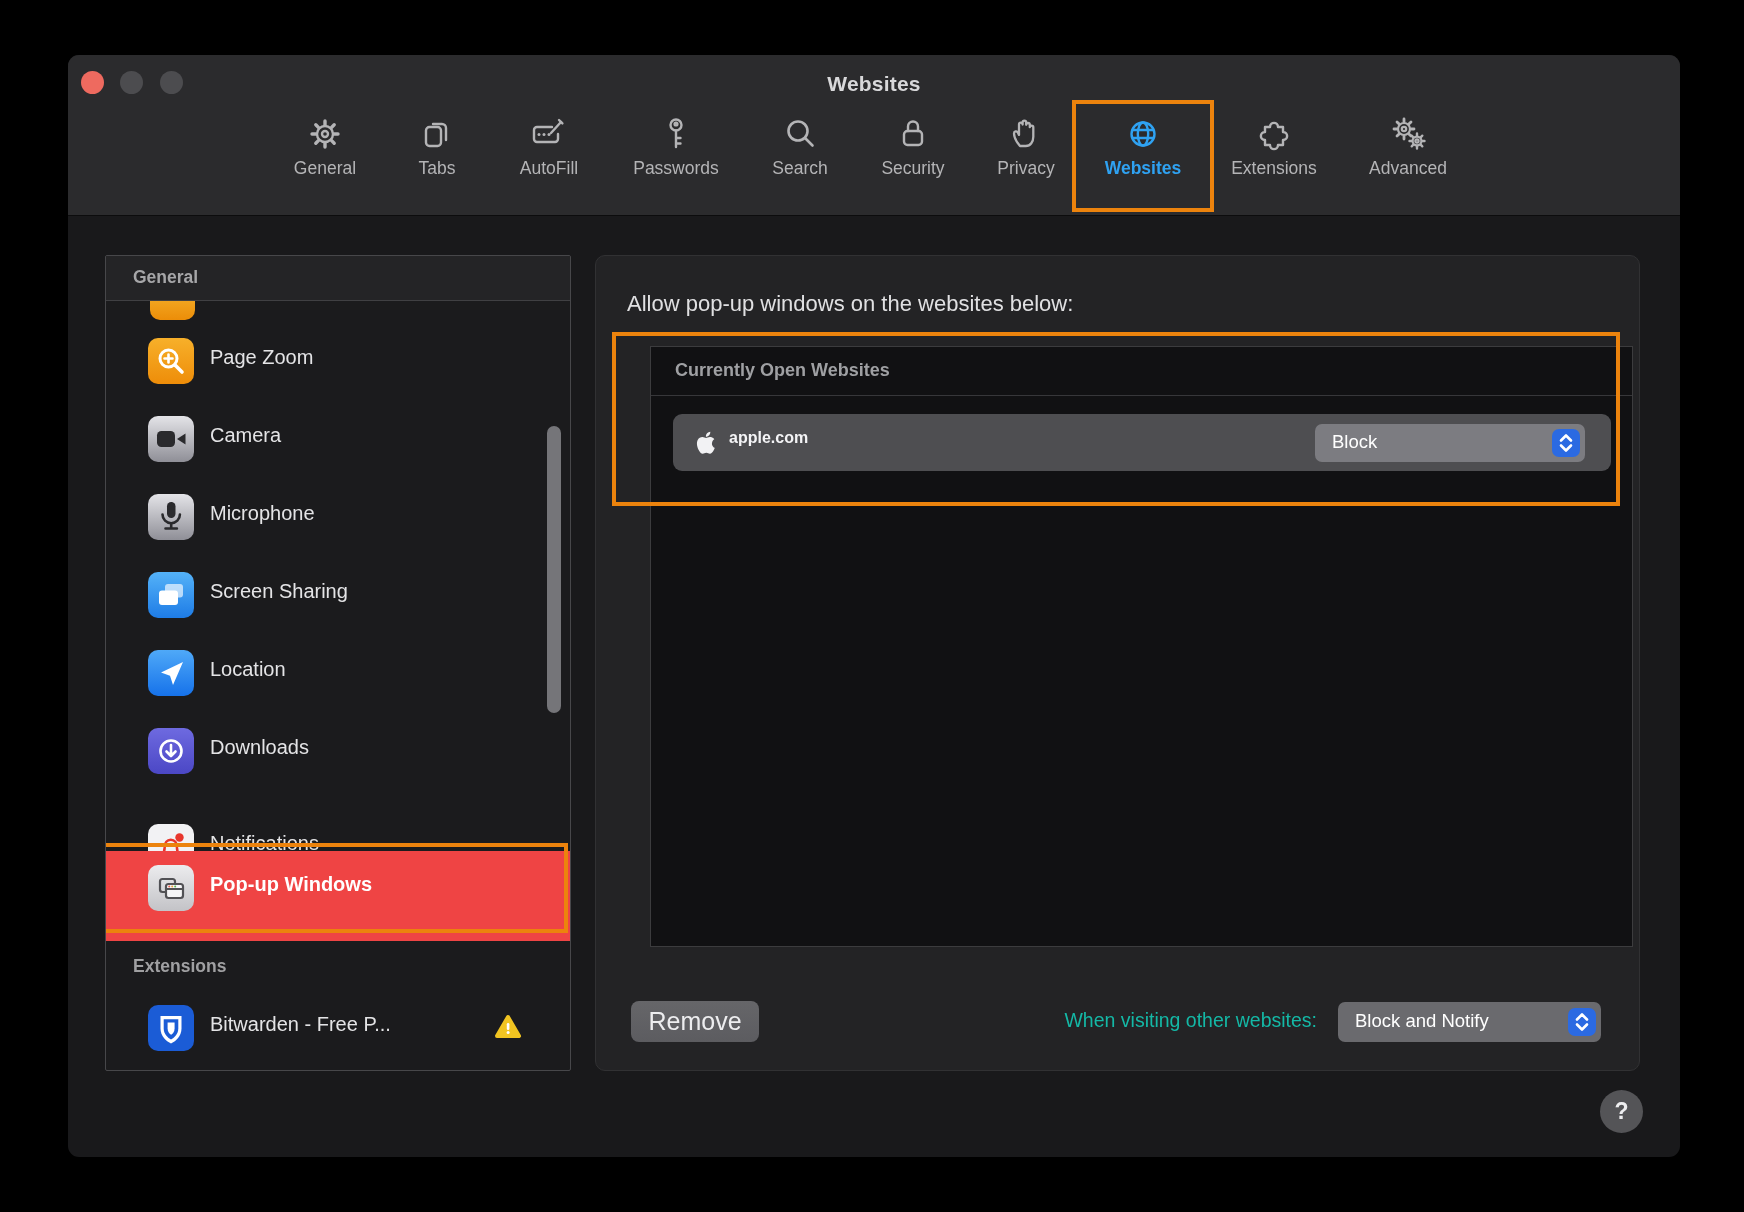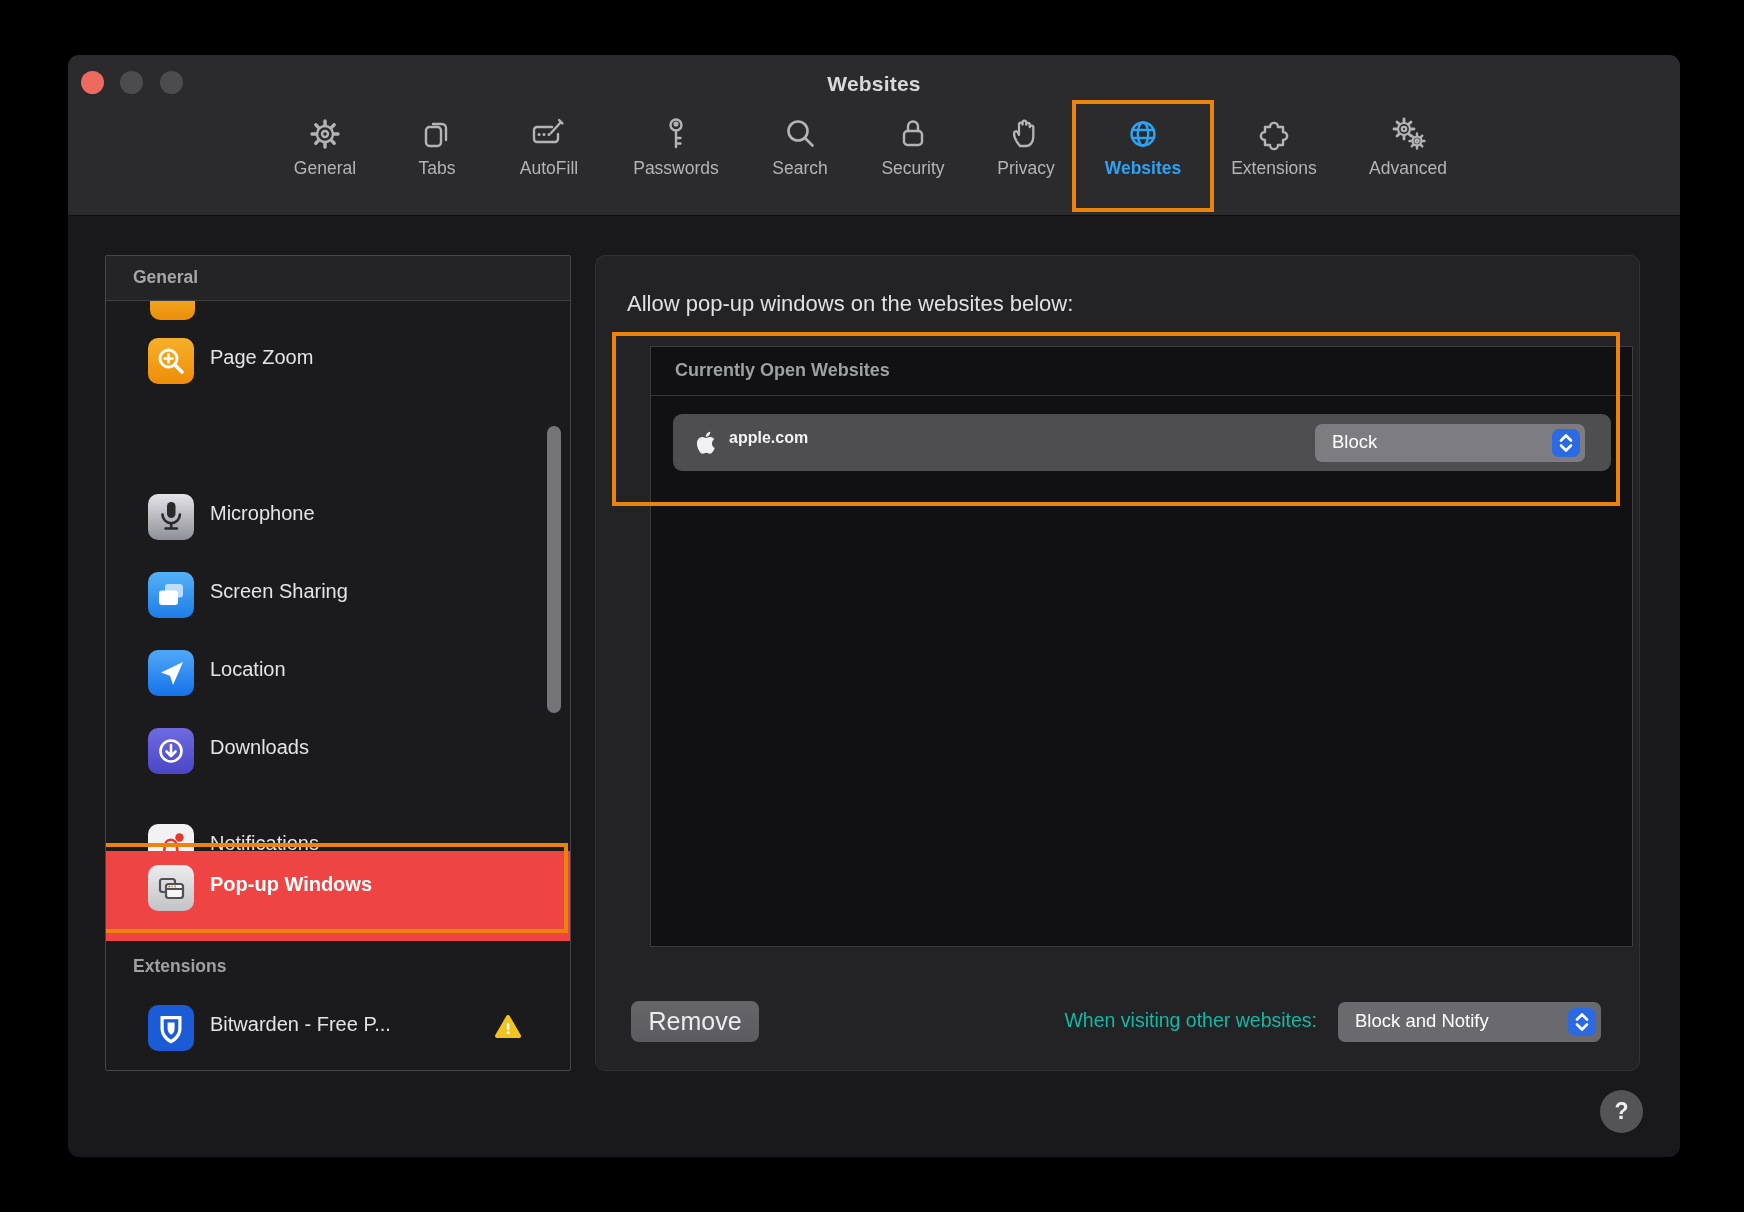--- a/index.html
+++ b/index.html
@@ -190,20 +190,31 @@
               <g stroke="#fff" fill="none" stroke-linecap="round">
           <circle cx="20.5" cy="20.5" r="8.5" stroke-width="3"></circle>
           <path d="M27 27l7 7" stroke-width="3.6"></path>
           <path d="M20.5 16.5v8M16.5 20.5h8" stroke-width="2.6"></path>
               </g>
             </svg>
       </div>
       <span class="sb-label">Page Zoom</span>
     </div>
 
+    <div class="sb-row" style="top:146px;">
+      <div class="sb-ic" style="background:linear-gradient(#e4e4e8,#8f8f97);">
+        <svg viewBox="0 0 46 46">
+              <g fill="#2a2a2d">
+          <rect x="9" y="15" width="18" height="16" rx="4.5"></rect>
+          <path d="M29 23l8.5-5.5v11z"></path>
+              </g>
+            </svg>
+      </div>
+      <span class="sb-label">Camera</span>
+    </div>
 
     <div class="sb-row" style="top:224px;">
       <div class="sb-ic" style="background:linear-gradient(#e4e4e8,#8f8f97);">
         <svg viewBox="0 0 46 46">
           <rect x="19" y="8" width="8.5" height="16" rx="4.2" fill="#2a2a2d"></rect>
           <g stroke="#2a2a2d" stroke-width="2.6" fill="none" stroke-linecap="round">
             <path d="M14.5 20.5a8.7 8.7 0 0 0 17.4 0"></path>
             <path d="M23.2 29.5v5M17.5 34.5h11.4"></path>
               </g>
             </svg>

